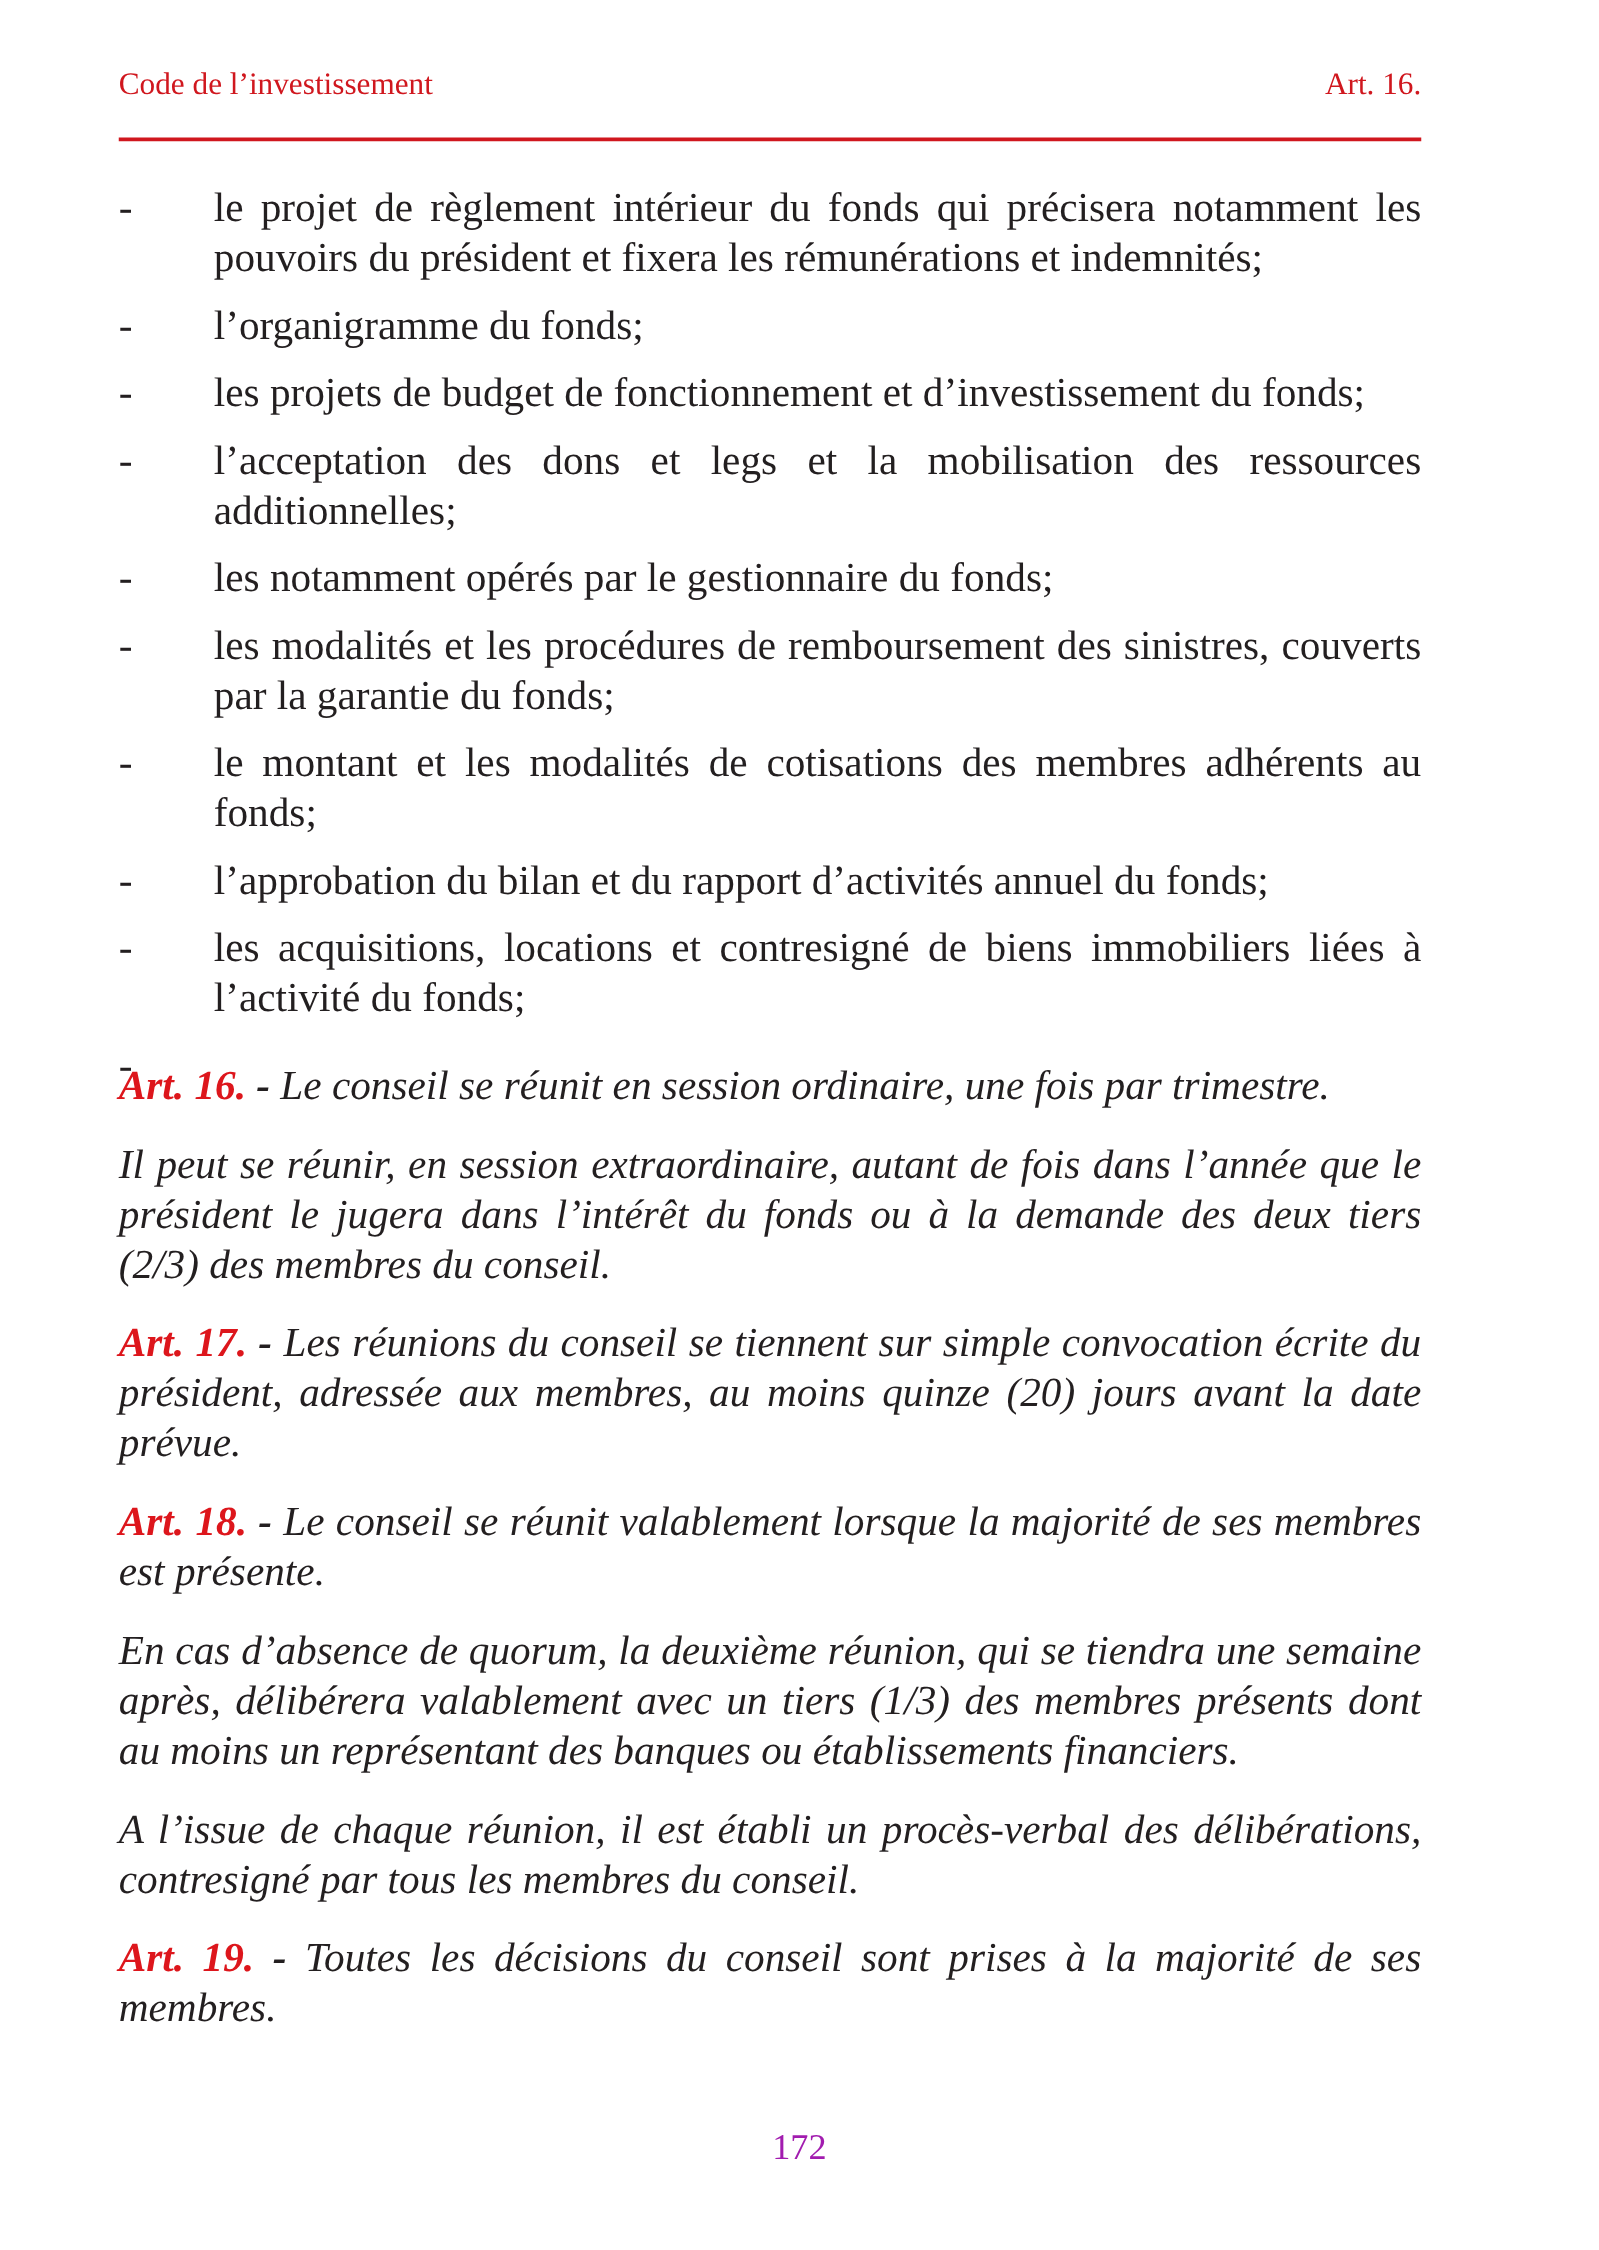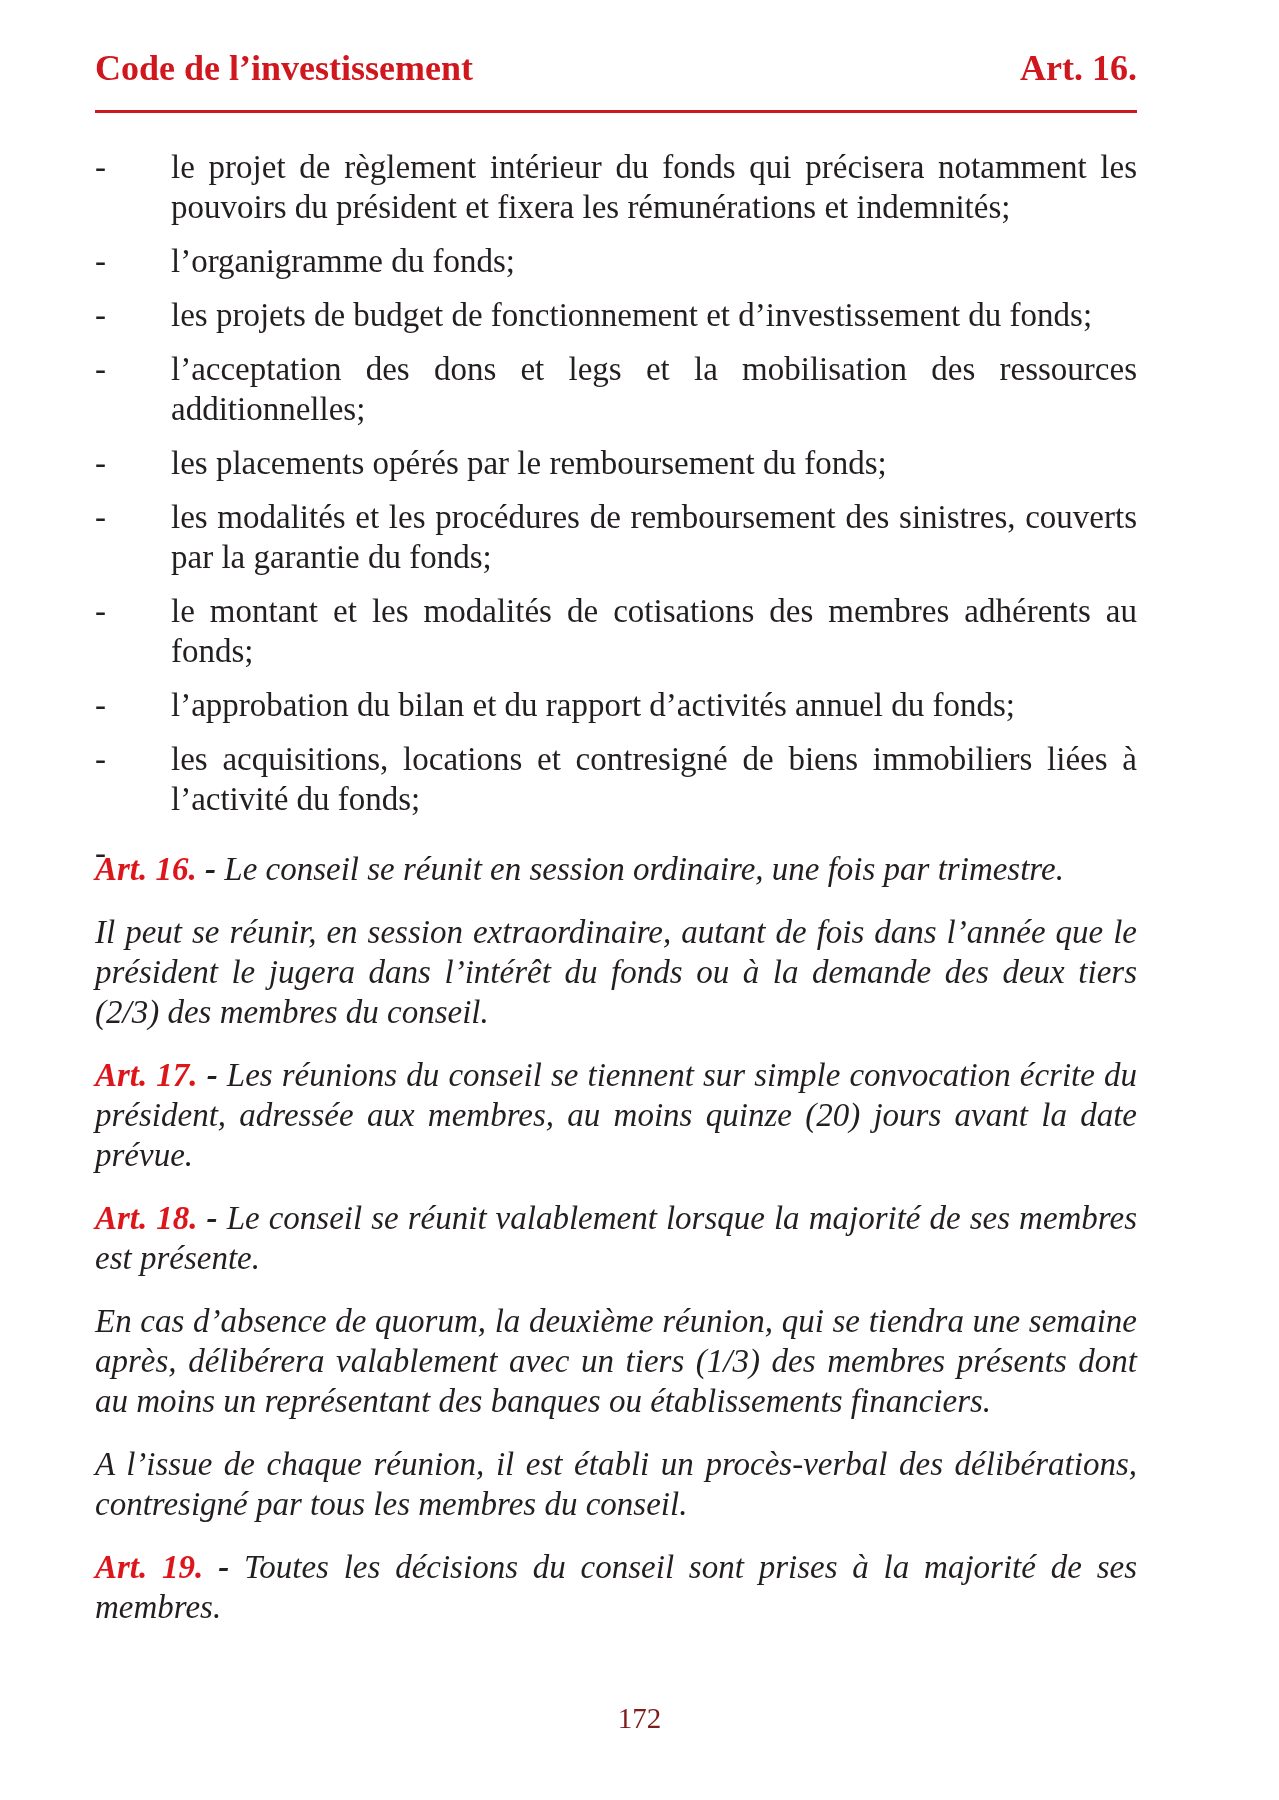--- a/index.html
+++ b/index.html
@@ -20,24 +20,23 @@
     left: 95px;
     top: 0;
     width: 1042px;
   }
   .running-header {
     position: absolute;
     left: 0;
     top: 50px;
     width: 1042px;
     height: 36px;
-    font-size: 36px;
+    font-size: 25px;
     line-height: 36px;
     color: #d0171e;
-    font-weight: bold;
   }
   .running-header .left { position: absolute; left: 0; top: 0; }
   .running-header .right { position: absolute; right: 0; top: 0; }
   .header-rule {
     position: absolute;
     left: 0;
     top: 110px;
     width: 1042px;
     height: 3px;
     background: #d0171e;
@@ -81,42 +80,42 @@
     color: #231f20;
   }
   .page-number {
     position: absolute;
     left: 0;
     width: 1279px;
     top: 1700px;
     text-align: center;
     font-size: 29px;
     line-height: 36px;
-    color: #7f1d1d;
+    color: #a21caf;
   }
 </style>
 </head>
 <body>
 
 <div class="page">
 
   <div class="running-header">
     <span class="left">Code de l’investissement</span>
     <span class="right">Art. 16.</span>
   </div>
   <div class="header-rule"></div>
 
   <div class="body">
 
     <ul class="bullets">
       <li class="bullet"><span class="dash">-</span><span>le projet de règlement intérieur du fonds qui précisera notamment les pouvoirs du président et fixera les rémunérations et indemnités;</span></li>
       <li class="bullet"><span class="dash">-</span><span>l’organigramme du fonds;</span></li>
       <li class="bullet"><span class="dash">-</span><span>les projets de budget de fonctionnement et d’investissement du fonds;</span></li>
       <li class="bullet"><span class="dash">-</span><span>l’acceptation des dons et legs et la mobilisation des ressources additionnelles;</span></li>
-      <li class="bullet"><span class="dash">-</span><span>les placements opérés par le remboursement du fonds;</span></li>
+      <li class="bullet"><span class="dash">-</span><span>les notamment opérés par le gestionnaire du fonds;</span></li>
       <li class="bullet"><span class="dash">-</span><span>les modalités et les procédures de remboursement des sinistres, couverts par la garantie du fonds;</span></li>
       <li class="bullet"><span class="dash">-</span><span>le montant et les modalités de cotisations des membres adhérents au fonds;</span></li>
       <li class="bullet"><span class="dash">-</span><span>l’approbation du bilan et du rapport d’activités annuel du fonds;</span></li>
       <li class="bullet"><span class="dash">-</span><span>les acquisitions, locations et contresigné de biens immobiliers liées à l’activité du fonds;</span></li>
       <li class="bullet"><span class="dash">-</span></li>
     </ul>
 
     <p class="para"><span class="art-label">Art. 16.</span><span class="art-sep"> - </span><span>Le conseil se réunit en session ordinaire, une fois par trimestre.</span></p>
     <p class="para">Il peut se réunir, en session extraordinaire, autant de fois dans l’année que le président le jugera dans l’intérêt du fonds ou à la demande des deux tiers (2/3) des membres du conseil.</p>
 

